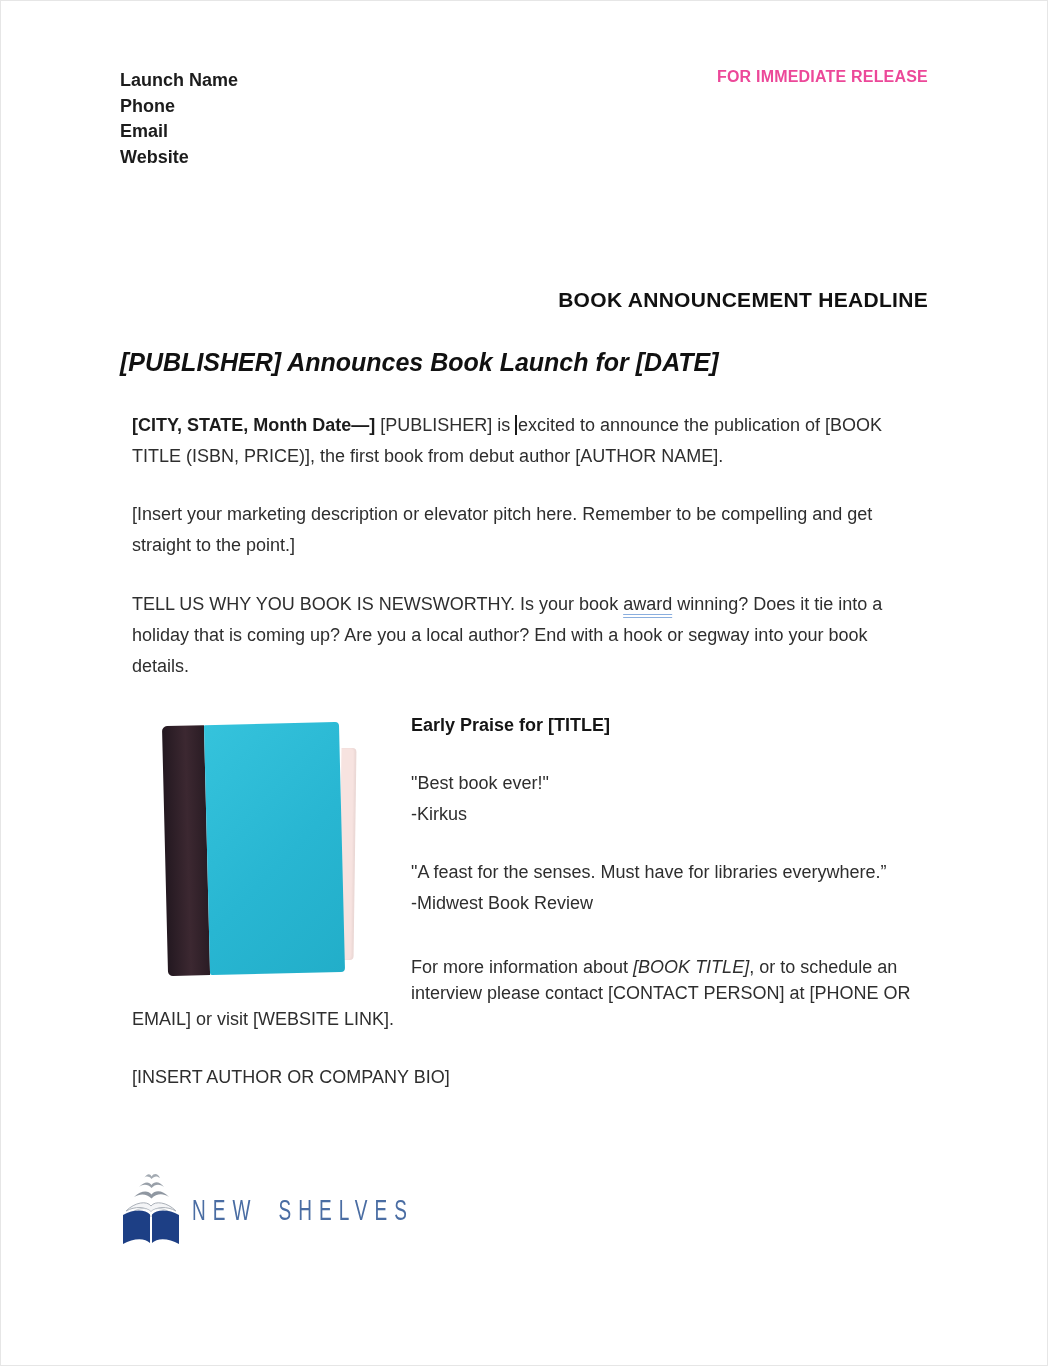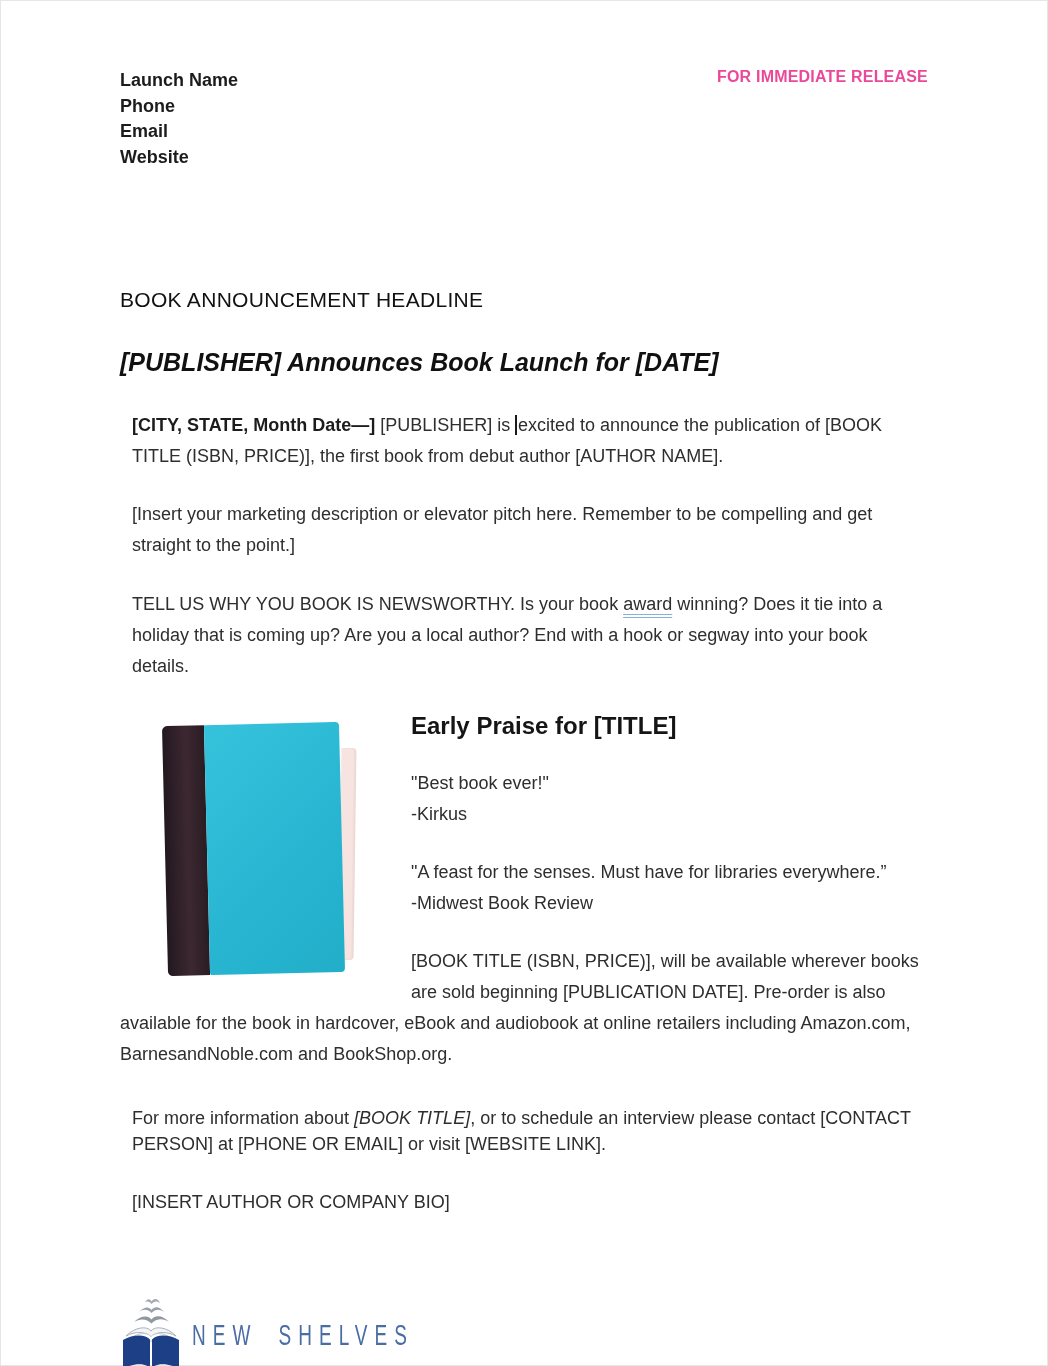--- a/index.html
+++ b/index.html
@@ -15,21 +15,21 @@
     padding:68px 120px 0 120px;
     box-sizing:border-box;
     width:100%;height:100%;
   }
   
   .hdr{display:flex;justify-content:space-between;align-items:flex-start;}
   .contact{font-weight:bold;font-size:18px;line-height:25.5px;color:#1c1c1c;}
   .release{font-weight:bold;font-size:16px;color:#ec4899;letter-spacing:.2px;}
   
   .headline{
-    text-align:left;font-weight:normal;font-size:21px;color:#111;
+    text-align:right;font-weight:bold;font-size:21px;color:#111;
     margin:118px 0 0 0;letter-spacing:.3px;
   }
   .subheadline{
     text-align:left;font-weight:bold;font-style:italic;font-size:25px;color:#111;
     margin:36px 0 0 0;
   }
   
   .para{font-size:18px;line-height:31px;margin:12px;color:#2e2e2e;}
   .p1{margin-top:33px;}
   .p2{margin-top:28px;}
@@ -64,21 +64,21 @@
   .book .spine{
     position:absolute;left:0;top:0;bottom:0;width:42px;
     background:linear-gradient(90deg,#231820 0%,#3c2831 55%,#2a1c24 100%);
     border-radius:5px 0 0 5px;
   }
   .book .cover{
     position:absolute;left:42px;top:0;right:0;bottom:0;
     background:linear-gradient(135deg,#35c3dc 0%,#28b6d2 55%,#22aec9 100%);
     border-radius:1px 4px 4px 2px;
   }
-  .praise-head{font-weight:bold;font-size:24px;line-height:31px;margin:0 0 27px 0;color:#151515;}
+  .praise-head{font-weight:bold;font-size:18px;line-height:31px;margin:0 0 27px 0;color:#151515;}
   .quote{font-size:18px;line-height:31px;margin:0 0 27px 0;}
   .avail{margin:0;}
   .bio{margin-top:30px;}
   .more{margin-top:35px;line-height:26px;}
   .italic{font-style:italic;}
   
   .logo{
     margin-top:78px;display:flex;align-items:center;gap:10px;
   }
   .logo-icon{width:62px;height:80px;flex:0 0 auto;}
@@ -122,21 +122,20 @@
         </div>
       </div>
     </div>
 
     <p class="praise-head">Early Praise for [TITLE]</p>
 
     <p class="quote"><span>"Best book ever!"</span><br><span>-Kirkus</span></p>
 
     <p class="quote"><span>"A feast for the senses. Must have for libraries everywhere.”</span><br><span>-Midwest Book Review</span></p>
 
-    <p class="para avail">[BOOK TITLE (ISBN, PRICE)], will be available wherever books are sold beginning [PUBLICATION DATE]. Pre-order is also available for the book in hardcover, eBook and audiobook at online retailers including Amazon.com, BarnesandNoble.com and BookShop.org.</p>
   </div>
 
   <p class="para more"><span>For more information about </span><span class="italic">[BOOK TITLE]</span><span>, or to schedule an interview please contact [CONTACT PERSON] at [PHONE OR EMAIL] or visit [WEBSITE LINK].</span></p>
 
   <p class="para bio">[INSERT AUTHOR OR COMPANY BIO]</p>
 
   <div class="logo">
     <svg class="logo-icon" viewBox="0 0 62 80" xmlns="http://www.w3.org/2000/svg">
 
       <path d="M24 7 C27 2.5, 30 2, 31.5 5.5 C34 1.5, 38 2.5, 40 7 C37 4.5, 34 5, 31.5 8 C29 5, 26 5, 24 7 Z" fill="#a3aab2"></path>

